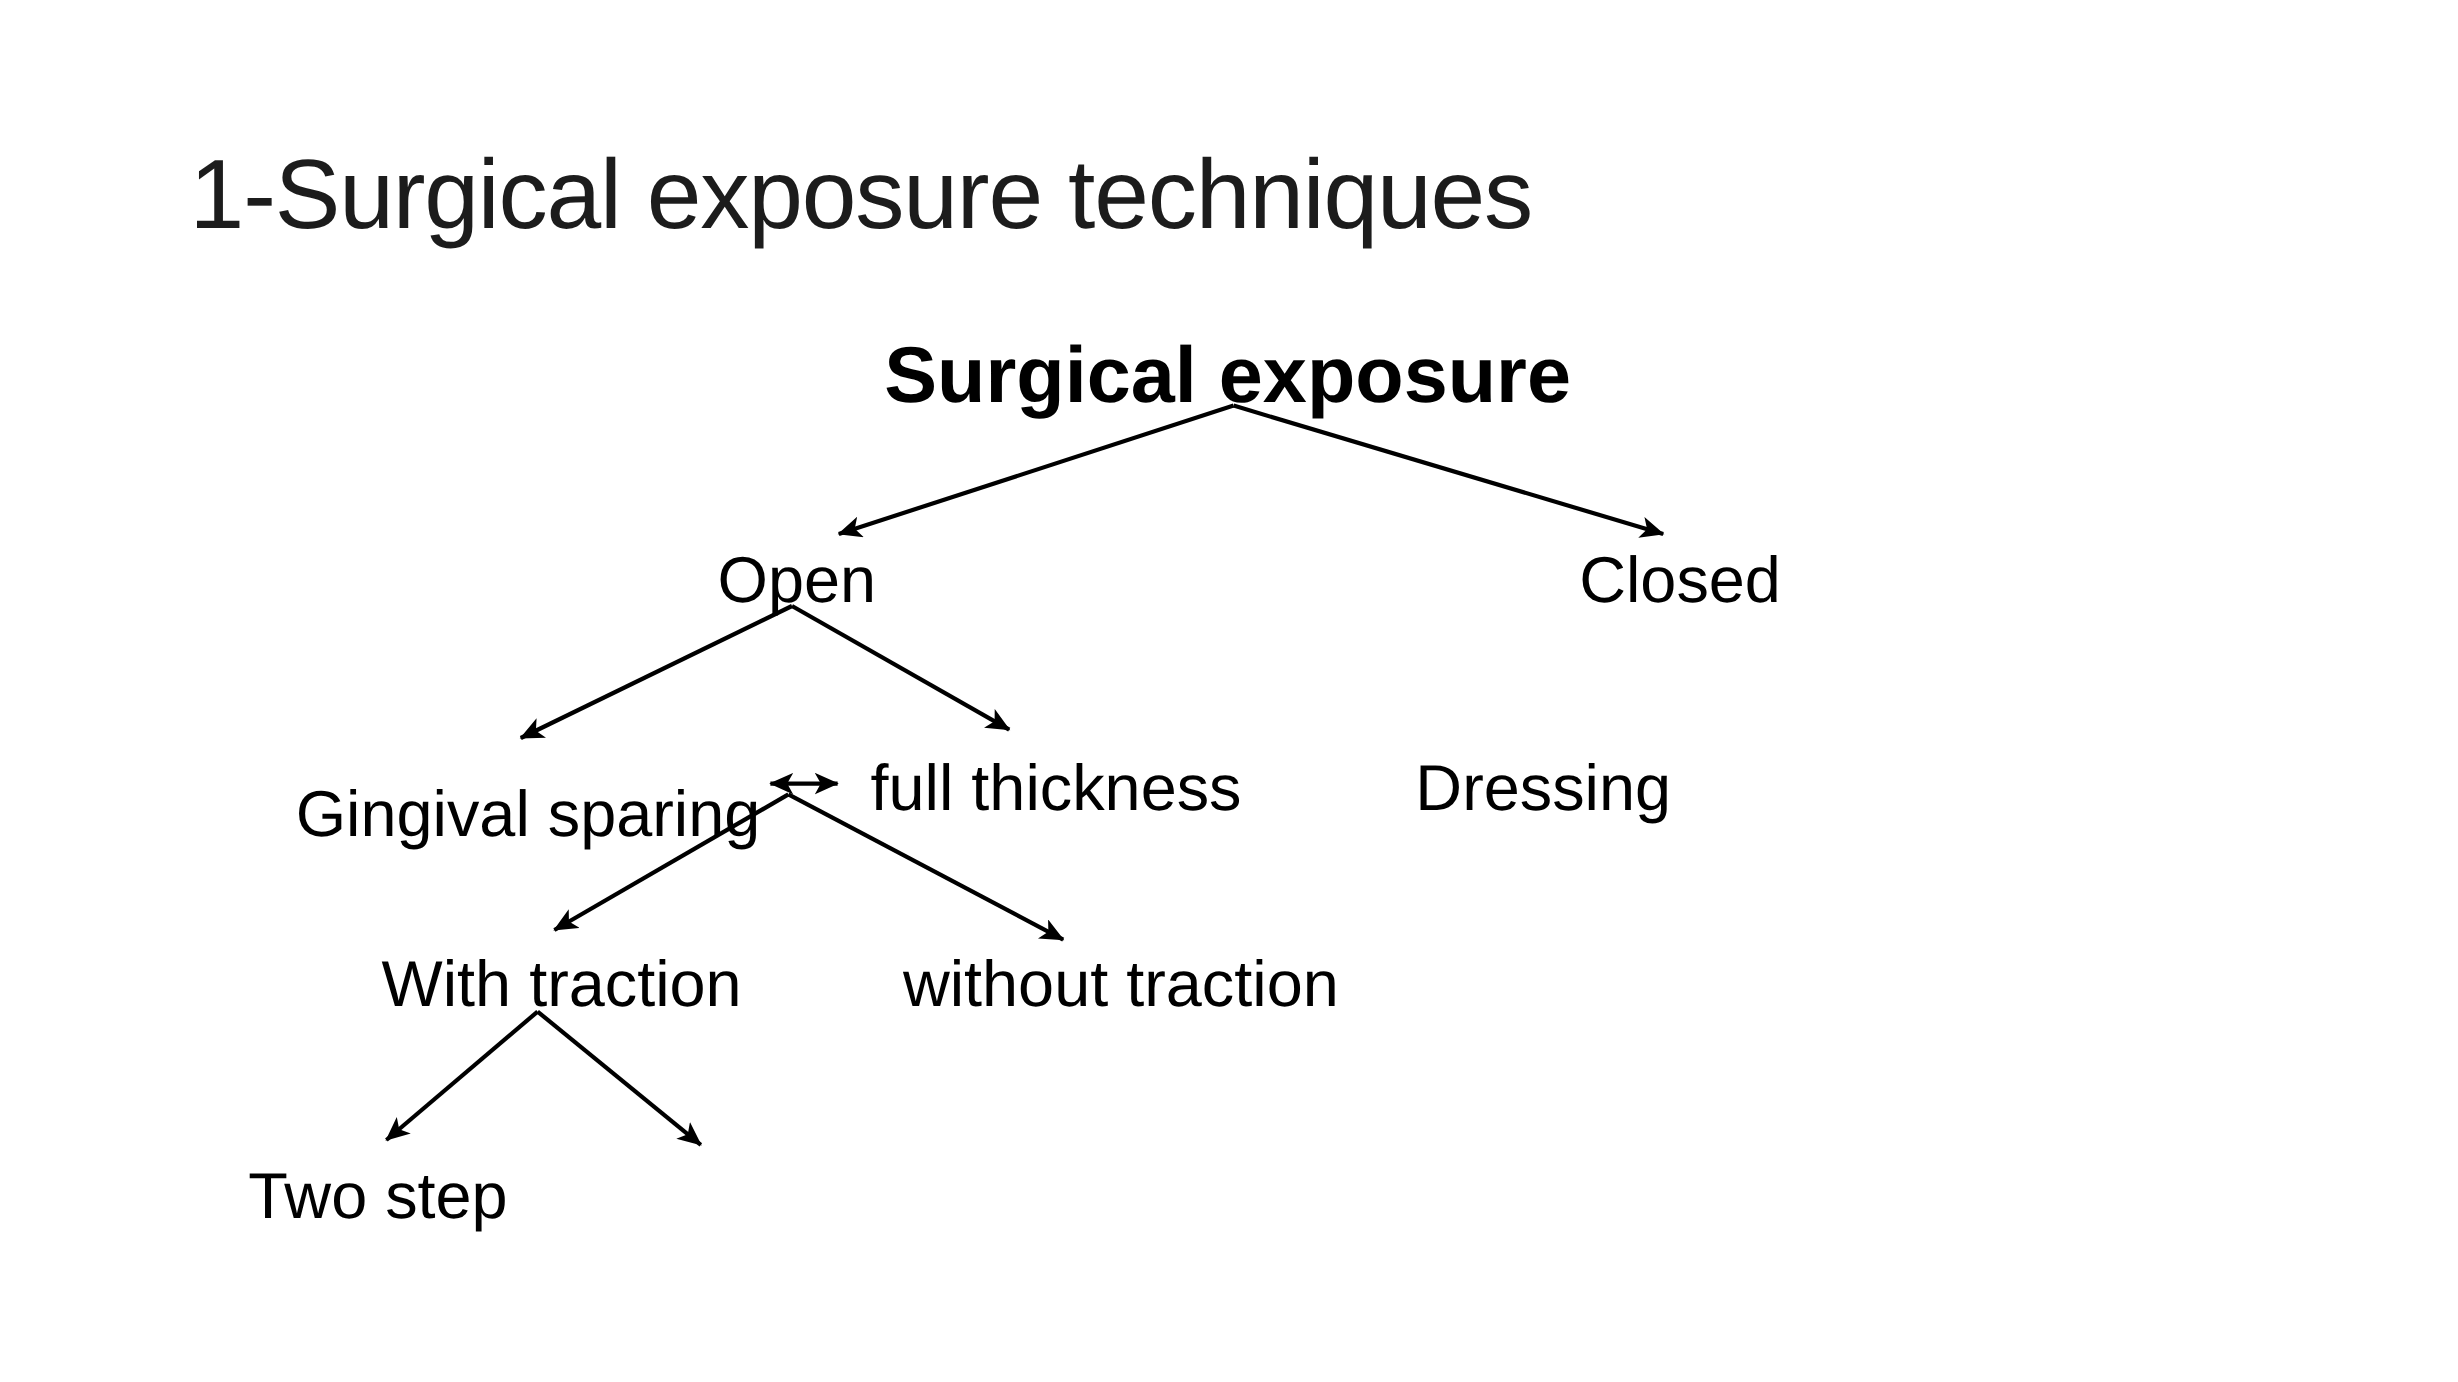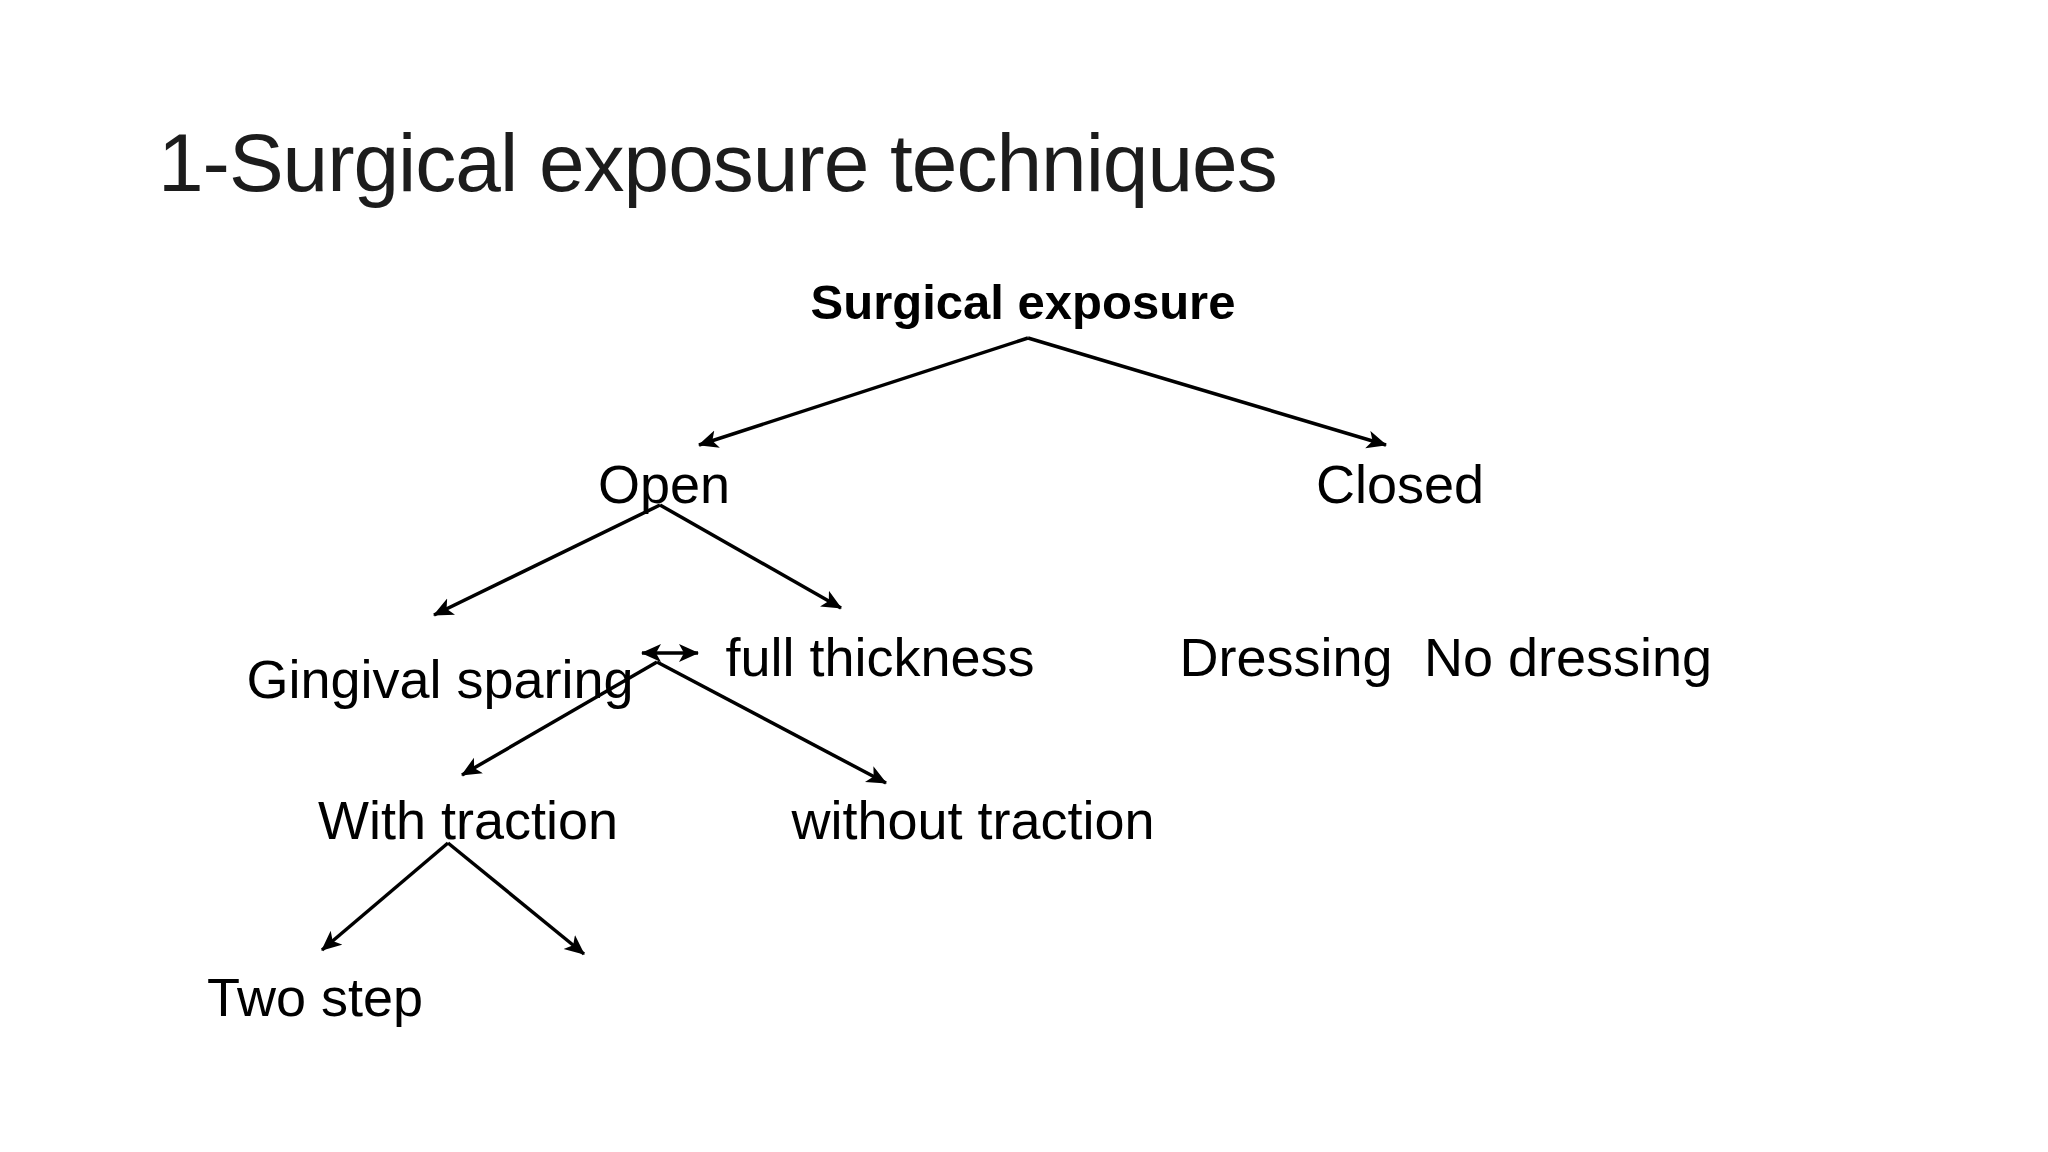--- a/index.html
+++ b/index.html
@@ -30,21 +30,21 @@
   }
   .node {
     position: absolute;
     transform: translateX(-50%);
     font-size: 54px;
     line-height: 1.1;
     white-space: nowrap;
     color: #000000;
   }
   .node.root {
-    font-size: 49px;
+    font-size: 66px;
     font-weight: 700;
   }
   .edges-layer {
     position: absolute;
     left: 0;
     top: 0;
     width: 2048px;
     height: 1152px;
   }
 </style>
@@ -85,22 +85,21 @@
   <div class="node" style="left:664px; top:455px;">Open</div>
 
   <div class="node" style="left:1400px; top:455px;">Closed</div>
 
   <div class="node" style="left:440px; top:628px;margin-top:22px;">Gingival sparing</div>
 
   <div class="node" style="left:880px; top:628px;">full thickness</div>
 
   <div class="node" style="left:1286px; top:628px;">Dressing</div>
 
-  <div class="node" style="left:1568px; top:628px;">No dressing</div>
 
   <div class="node" style="left:468px; top:791px;">With traction</div>
 
-  <div class="node" style="left:934px; top:791px;margin-left:39px;">without traction</div>
+  <div class="node" style="left:934px; top:791px;">without traction</div>
 
   <div class="node" style="left:315px; top:968px;">Two step</div>
 
 
 </div>
 
 </body></html>

